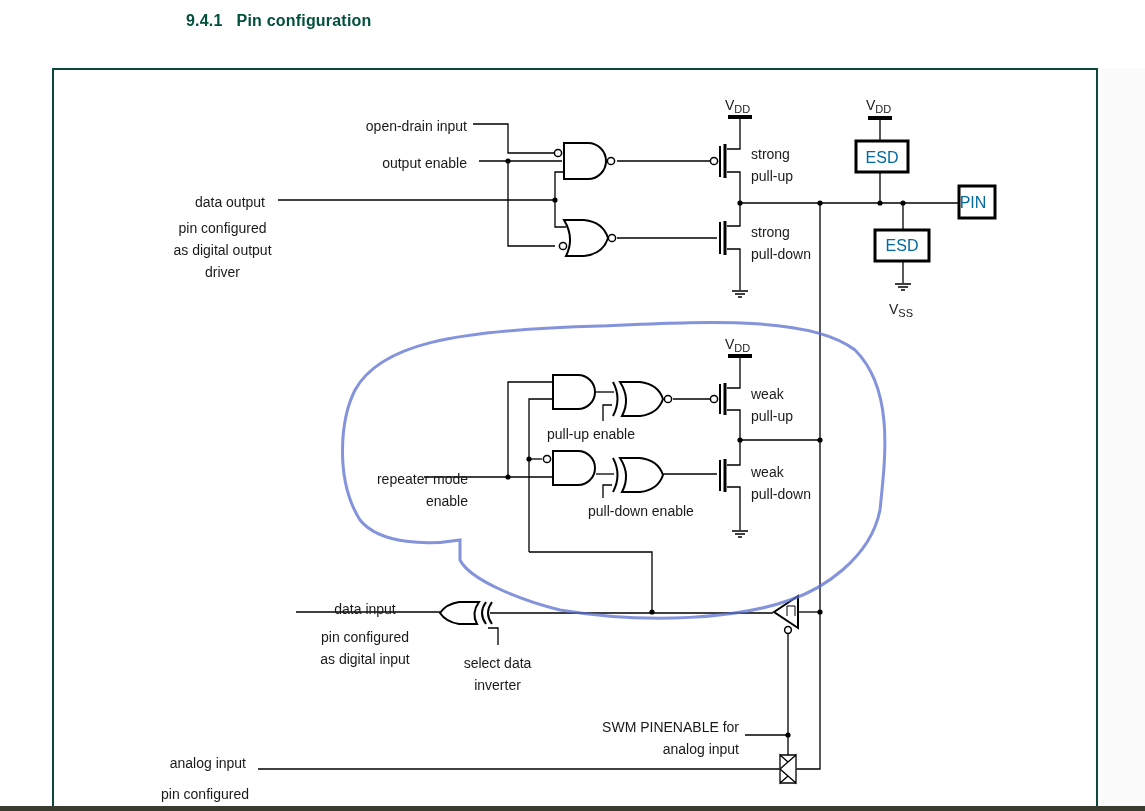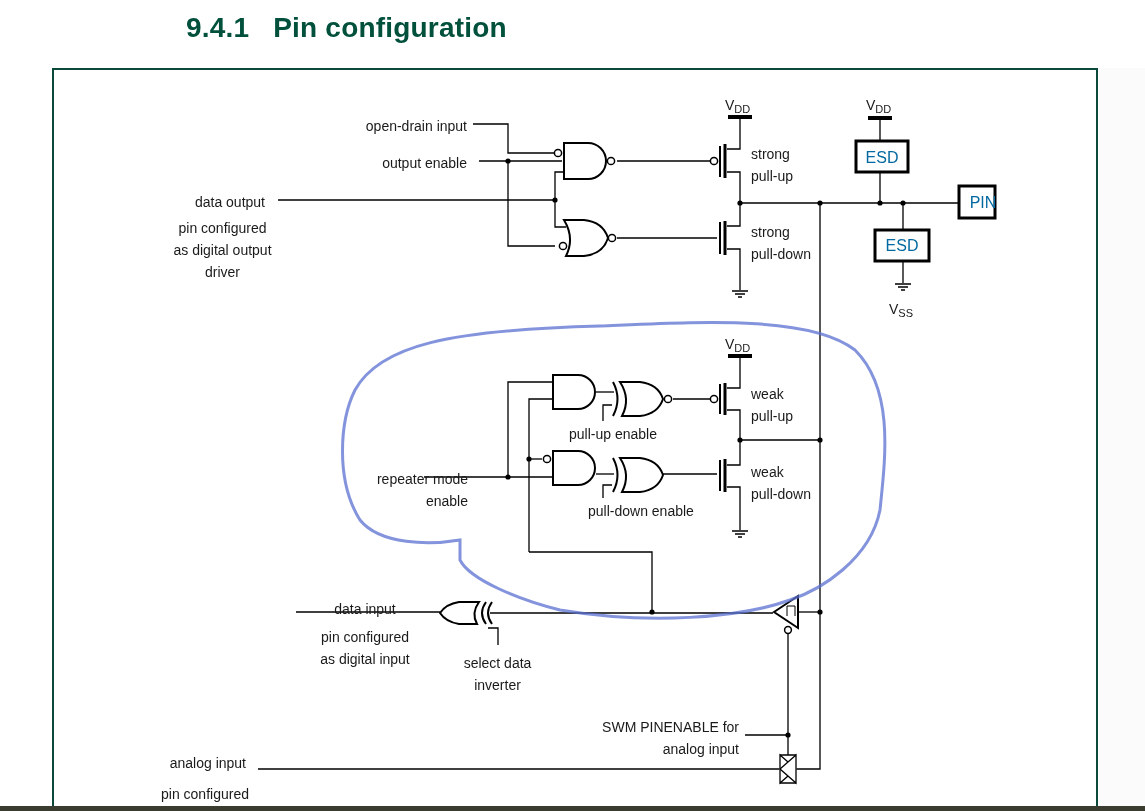--- a/index.html
+++ b/index.html
@@ -1,18 +1,18 @@
 <!DOCTYPE html>
 <html><head>
 <meta charset="utf-8">
 <style>
   html, body { margin:0; padding:0; }
   body { width:1145px; height:811px; background:#ffffff; position:relative; overflow:hidden;
          font-family:"Liberation Sans", sans-serif; }
-  .heading { position:absolute; left:186px; top:12px; font-size:28px; font-weight:bold; color:#00503c;
+  .heading { position:absolute; left:186px; top:12px; font-size:16px; font-weight:bold; color:#00503c;
              font-family:"Liberation Sans", sans-serif; letter-spacing:0.2px; white-space:pre; }
   .frame { position:absolute; left:52px; top:68px; width:1046px; height:760px;
            border:2px solid #0b4a3a; box-sizing:border-box; }
   .rightpane { position:absolute; left:1099px; top:68px; width:46px; height:743px; background:#fbfbfb; }
   .bottombar { position:absolute; left:0; top:806px; width:1145px; height:5px; background:#3a3c30; }
   svg#schematic { position:absolute; left:0; top:0; }
   .lbl { position:absolute; font-size:14px; color:#1a1a1a; line-height:22px; white-space:pre;
          font-family:Liberation Sans, sans-serif; }
   .r { text-align:right; }
   .c { text-align:center; }
@@ -185,37 +185,37 @@
 as digital output
 driver</div>
 <div class="lbl" style="left:751px; top:143px;">strong
 pull-up</div>
 <div class="lbl" style="left:751px; top:221px;">strong
 pull-down</div>
 <div class="lbl" style="left:751px; top:383px;">weak
 pull-up</div>
 <div class="lbl" style="left:751px; top:461px;">weak
 pull-down</div>
-<div class="lbl" style="left:569px; top:423px;">pull-up enable</div>
+<div class="lbl" style="left:547px; top:423px;">pull-up enable</div>
 <div class="lbl" style="left:543px; top:500px;padding-left:45px;">pull-down enable</div>
 <div class="lbl r" style="left:340px; top:468px; width:128px;">repeater mode
 enable</div>
 <div class="lbl c" style="left:310px; top:598px; width:110px;">data input</div>
 <div class="lbl c" style="left:305px; top:626px; width:120px;">pin configured
 as digital input</div>
 <div class="lbl c" style="left:450px; top:652px; width:95px;">select data
 inverter</div>
 <div class="lbl r" style="left:560px; top:716px; width:179px;">SWM PINENABLE for
 analog input</div>
 <div class="lbl r" style="left:140px; top:752px; width:106px;">analog input</div>
 <div class="lbl c" style="left:150px; top:783px; width:110px;">pin configured
 as analog input</div>
 
 <div class="boxlbl" style="left:856px; top:149px; width:52px;">ESD</div>
 <div class="boxlbl" style="left:875px; top:237px; width:54px;">ESD</div>
-<div class="boxlbl" style="left:959px; top:194px; width:28px;margin-left:10px;">PIN</div>
+<div class="boxlbl" style="left:959px; top:194px; width:28px;">PIN</div>
 
 <div class="lbl" style="left:725px; top:94px;"><span>V</span><span class="sub">DD</span></div>
 <div class="lbl" style="left:866px; top:94px;"><span>V</span><span class="sub">DD</span></div>
 <div class="lbl" style="left:725px; top:333px;"><span>V</span><span class="sub">DD</span></div>
 <div class="lbl" style="left:889px; top:298px;"><span>V</span><span class="sub">SS</span></div>
 
 <div class="bottombar"></div>
 
 </body></html>

